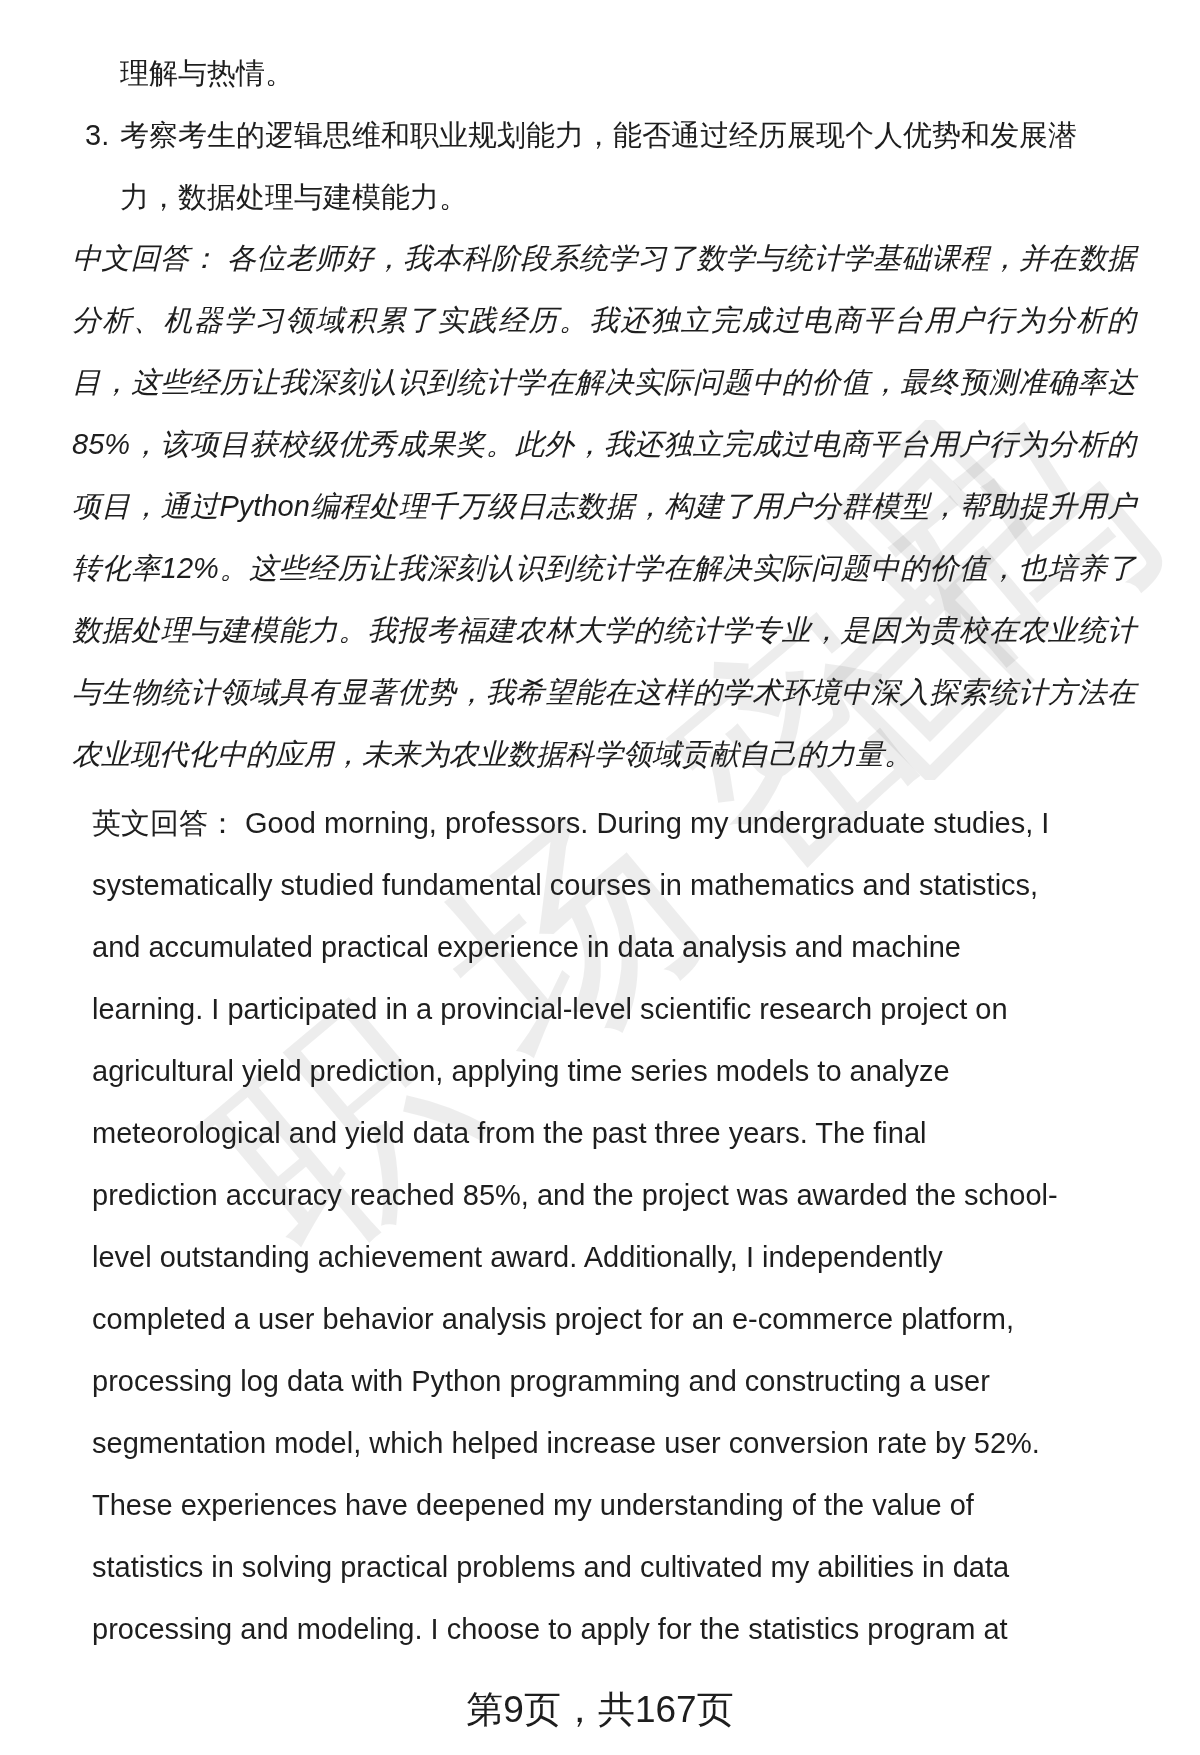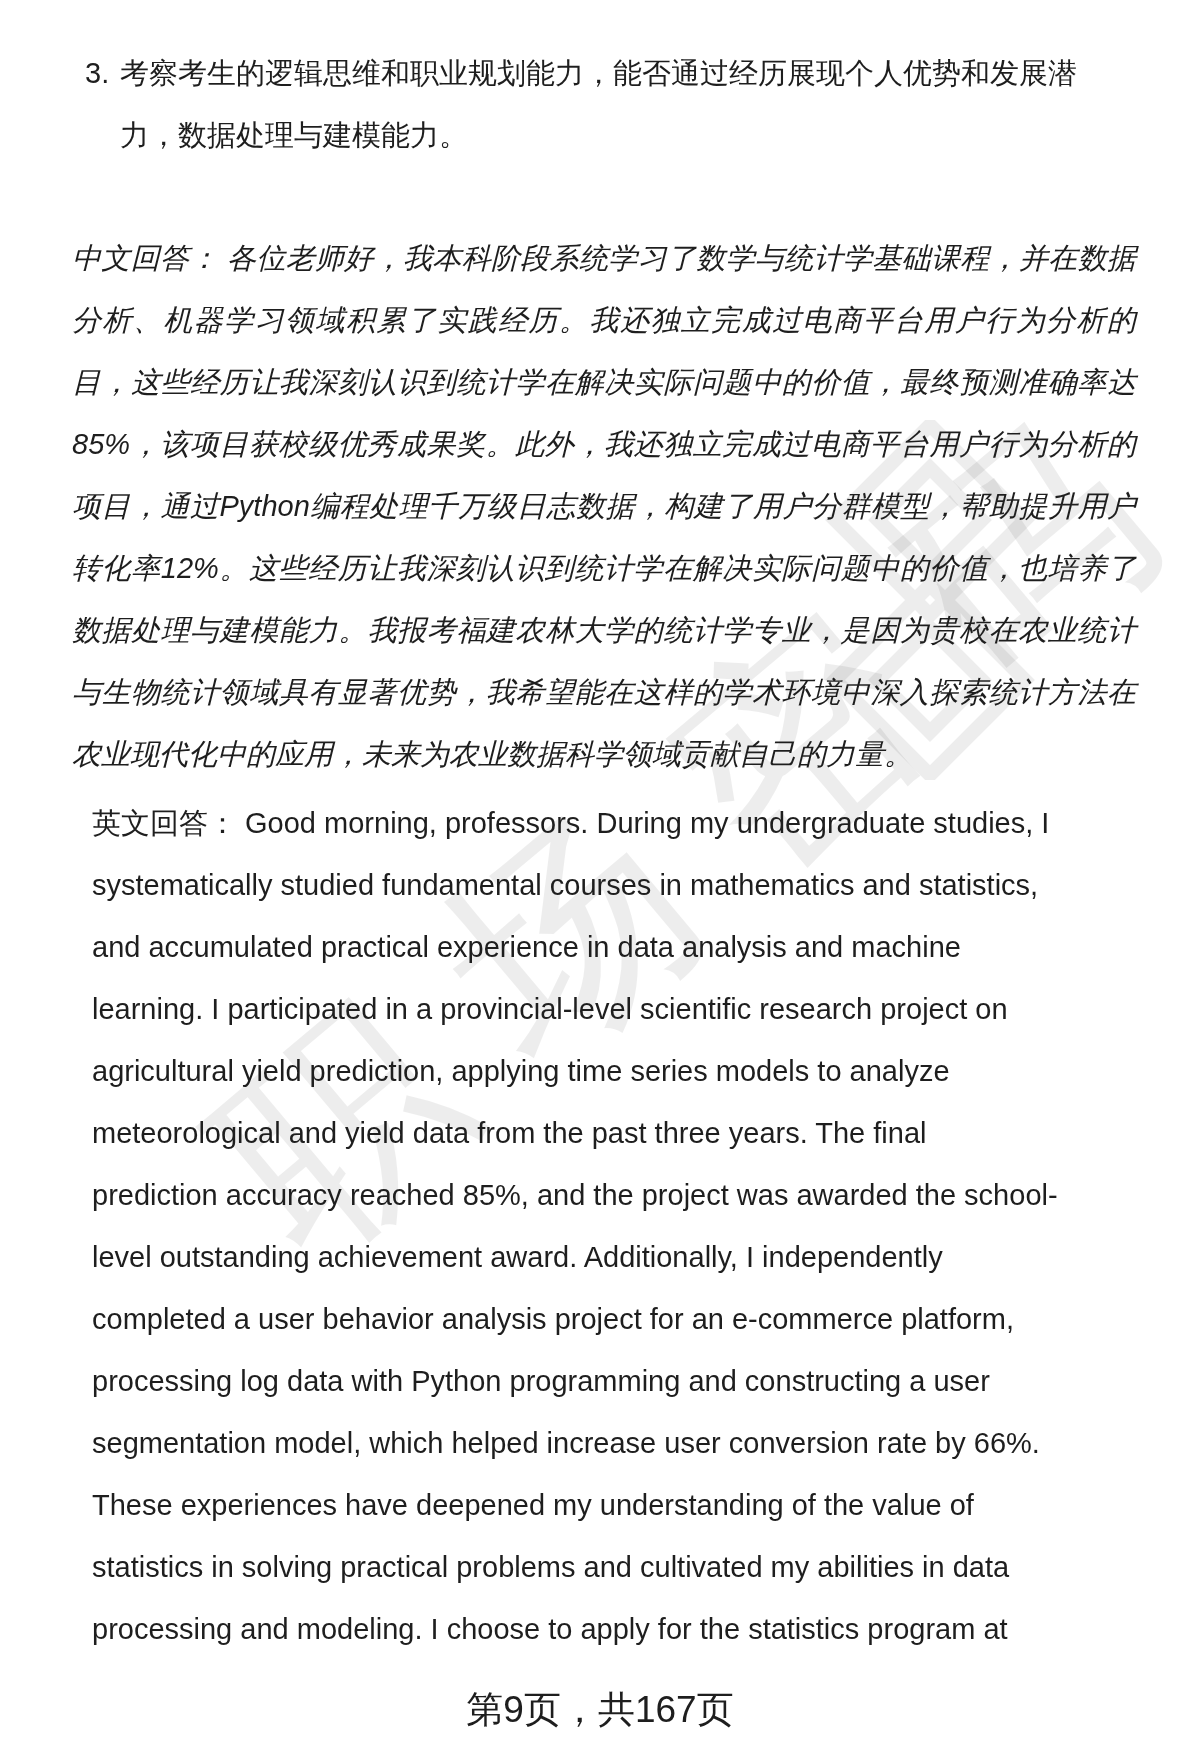--- a/index.html
+++ b/index.html
@@ -108,20 +108,21 @@
         <path d="M140 165 L235 260 L140 355 L45 260 Z"></path>
         <path d="M140 208 L192 260 L140 312 L88 260 Z"></path>
       </g>
     </svg>
     <div class="wm-text">职场密码</div>
   </div>
 
   <div class="content">
 
     <div class="block list-block">
+      <div class="text-line indent">理解与热情。</div>
       <div class="text-line">
         <span class="num">3.</span><span>考察考生的逻辑思维和职业规划能力，能否通过经历展现个人优势和发展潜</span>
       </div>
       <div class="text-line indent">力，数据处理与建模能力。</div>
     </div>
 
     <div class="block cn-block cn-justify">
         <div class="text-line">中文回答： 各位老师好，我本科阶段系统学习了数学与统计学基础课程，并在数据</div>
         <div class="text-line">分析、机器学习领域积累了实践经历。我还独立完成过电商平台用户行为分析的</div>
         <div class="text-line">目，这些经历让我深刻认识到统计学在解决实际问题中的价值，最终预测准确率达</div>
@@ -137,21 +138,21 @@
         <div class="text-line">英文回答：  Good morning, professors. During my undergraduate studies, I</div>
         <div class="text-line">systematically studied fundamental courses in mathematics and statistics,</div>
         <div class="text-line">and accumulated practical experience in data analysis and machine</div>
         <div class="text-line">learning. I participated in a provincial-level scientific research project on</div>
         <div class="text-line">agricultural yield prediction, applying time series models to analyze</div>
         <div class="text-line">meteorological and yield data from the past three years. The final</div>
         <div class="text-line">prediction accuracy reached 85%, and the project was awarded the school-</div>
         <div class="text-line">level outstanding achievement award. Additionally, I independently</div>
         <div class="text-line">completed a user behavior analysis project for an e-commerce platform,</div>
         <div class="text-line">processing log data with Python programming and constructing a user</div>
-        <div class="text-line">segmentation model, which helped increase user conversion rate by 66%.</div>
+        <div class="text-line">segmentation model, which helped increase user conversion rate by 52%.</div>
         <div class="text-line">These experiences have deepened my understanding of the value of</div>
         <div class="text-line">statistics in solving practical problems and cultivated my abilities in data</div>
         <div class="text-line last-line">processing and modeling. I choose to apply for the statistics program at</div>
       </div>
 
     <div class="footer-line">第9页，共167页</div>
 
   </div>
 </div>
 

